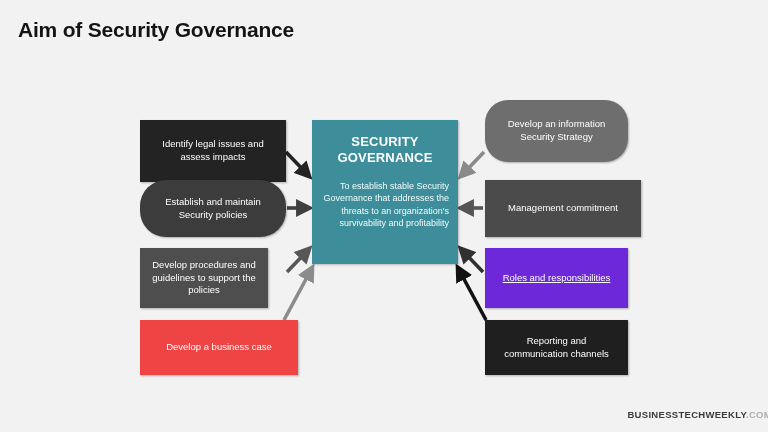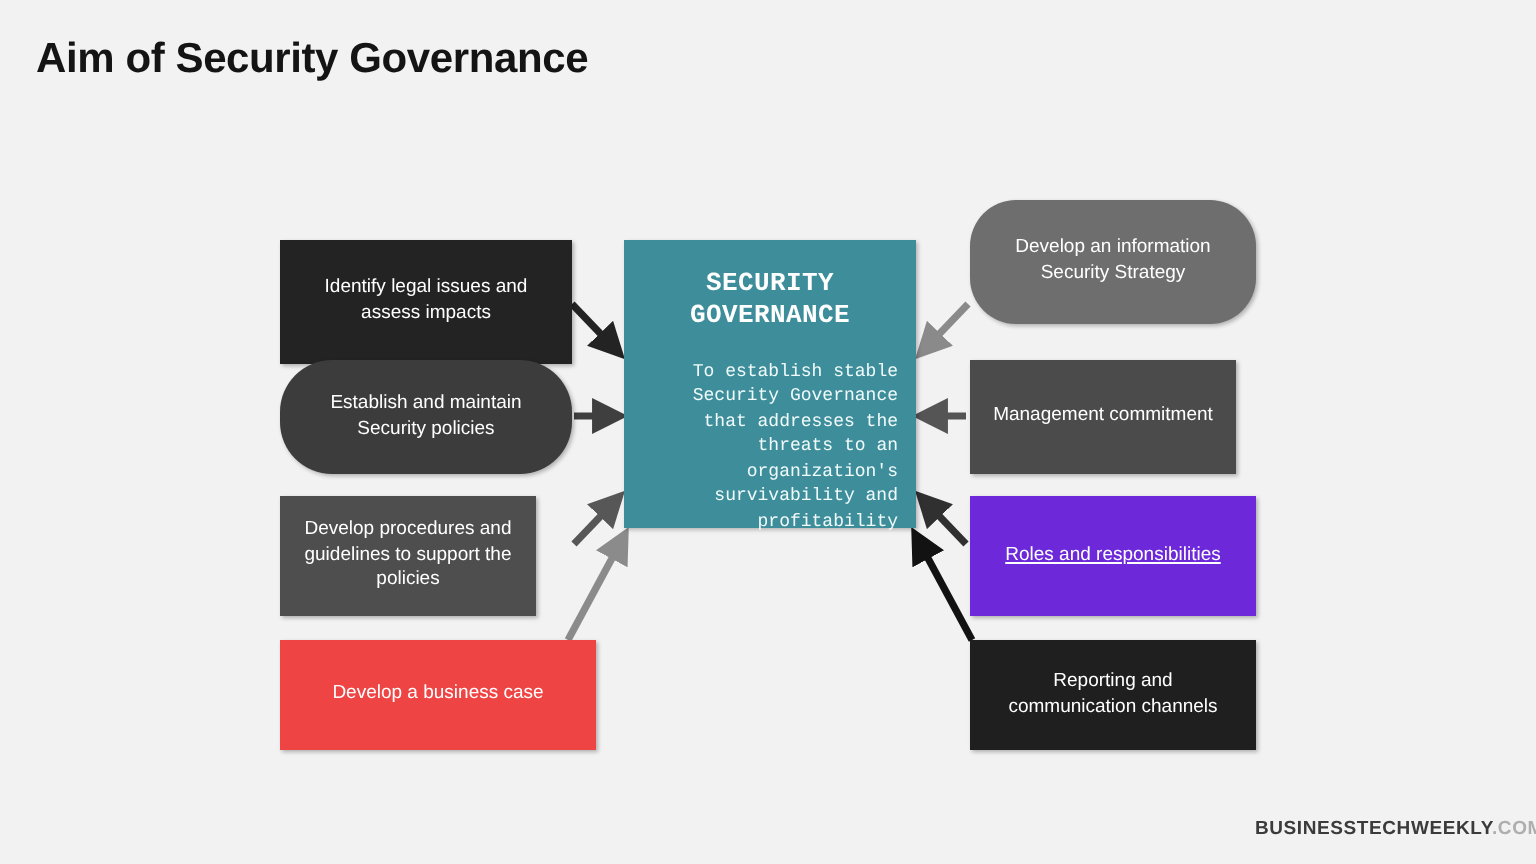--- a/index.html
+++ b/index.html
@@ -49,21 +49,20 @@
     left: 312px; top: 120px;
     width: 146px; height: 144px;
     background: #3d8e9a;
     display: flex;
     flex-direction: column;
     align-items: center;
     justify-content: flex-start;
     box-sizing: border-box;
     padding: 14px 9px 8px 9px;
     box-shadow: 1px 1px 2px rgba(0,0,0,0.25);
-    font-family: Liberation Mono, monospace;
   }
   .center-title {
     color: #ffffff;
     font-size: 13px;
     font-weight: bold;
     line-height: 1.25;
     text-align: center;
     letter-spacing: 0.2px;
   }
   .center-body {
@@ -143,21 +142,21 @@
   </div>
 
   <div class="center-node">
     <div class="center-title">SECURITY GOVERNANCE</div>
     <div class="center-body">To establish stable Security Governance that addresses the threats to an organization's survivability and profitability</div>
   </div>
 
   <div class="node" style="left:485px; top:100px; width:143px; height:62px; background:#6e6e6e;border-radius:23px;">
     <span>Develop an information Security Strategy</span>
   </div>
-  <div class="node" style="left:485px; top:180px; width:133px; height:57px; background:#4b4b4b;">
+  <div class="node" style="left:485px; top:180px; width:156px; height:57px; background:#4b4b4b;">
     <span>Management commitment</span>
   </div>
   <div class="node" style="left:485px; top:248px; width:143px; height:60px; background:#6d28d9;text-decoration:underline;">
     <span>Roles and responsibilities</span>
   </div>
   <div class="node" style="left:485px; top:320px; width:143px; height:55px; background:#1f1f1f;">
     <span>Reporting and communication channels</span>
   </div>
 
   <div id="footer">

